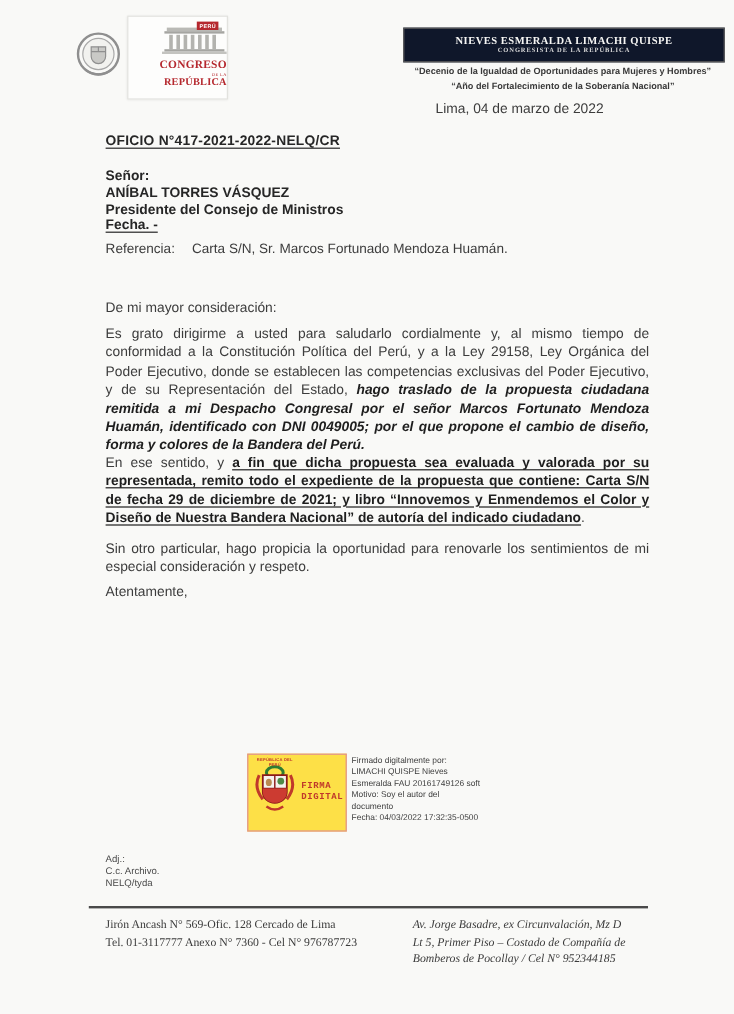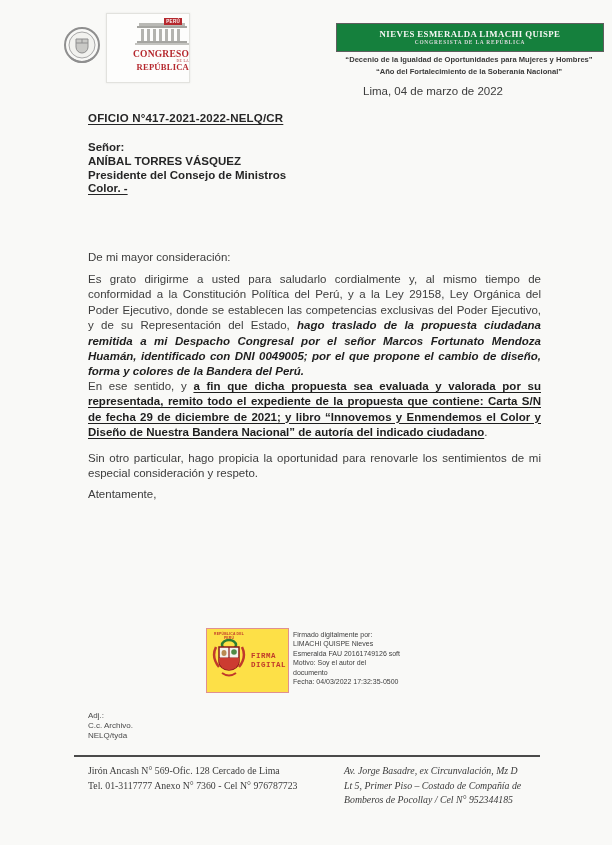--- a/index.html
+++ b/index.html
@@ -10,21 +10,21 @@
   .seal-circle{position:absolute;left:61px;top:24px;width:42px;height:46px;}
   .congress-box{position:absolute;left:106px;top:13px;width:82px;height:68px;background:#fdfdfc;
     border:1px solid #e2e2de;box-shadow:0 0 2px rgba(0,0,0,.08);text-align:right;}
   .congress-peru{position:absolute;right:7px;top:4px;background:#b5282e;color:#fff;
     font-size:4.5px;font-weight:bold;padding:1px 2px;letter-spacing:.3px;}
   .congress-building{margin-top:6px;}
   .congress-l1{font-family:"Liberation Serif",serif;font-weight:bold;color:#b5282e;font-size:9.5px;letter-spacing:.2px;line-height:9px;}
   .congress-l2{font-family:"Liberation Serif",serif;color:#b5282e;font-size:3.6px;line-height:4px;letter-spacing:.4px;}
   .congress-l3{font-family:"Liberation Serif",serif;font-weight:bold;color:#b5282e;font-size:8.6px;letter-spacing:.2px;line-height:9px;}
 
-  .banner{position:absolute;left:336px;top:23px;width:266px;height:27px;background:#15803d;
+  .banner{position:absolute;left:336px;top:23px;width:266px;height:27px;background:#0f172a;
     border:1px solid #5e5e5e;display:flex;flex-direction:column;align-items:center;justify-content:center;}
   .banner-name{font-family:"Liberation Serif",serif;font-weight:bold;color:#f6f6f4;font-size:8.8px;letter-spacing:.4px;line-height:10px;}
   .banner-title{font-family:"Liberation Serif",serif;font-weight:bold;color:#d9d9d9;font-size:5.4px;letter-spacing:.8px;line-height:7px;}
   .motto{position:absolute;left:326px;width:286px;text-align:center;font-size:7.6px;font-weight:bold;color:#3a3a3a;}
   .motto1{top:55px;}
   .motto2{top:67px;}
 
   
   .dateline{position:absolute;left:363px;top:85px;font-size:11.5px;color:#3c3c3c;}
   .oficio{position:absolute;left:88px;top:112px;font-size:11.5px;font-weight:bold;color:#262626;
@@ -109,24 +109,28 @@
   <div class="motto motto2">“Año del Fortalecimiento de la Soberanía Nacional”</div>
   <div class="motto motto1">“Decenio de la Igualdad de Oportunidades para Mujeres y Hombres”</div>
 
   <div class="dateline">Lima, 04 de marzo de 2022</div>
   <div class="oficio">OFICIO N°417-2021-2022-NELQ/CR</div>
 
   <div class="recipient">
     <div>Señor:</div>
     <div>ANÍBAL TORRES VÁSQUEZ</div>
     <div>Presidente del Consejo de Ministros</div>
-    <div class="city">Color. -</div>
+    <div class="city">Fecha. -</div>
   </div>
 
   <div class="refblock">
+    <div class="refrow">
+      <span class="reflabel">Referencia:</span>
+      <span class="reftext">Carta S/N, Sr. Marcos Fortunado Mendoza Huamán.</span>
+    </div>
   </div>
 
   <div class="greeting">De mi mayor consideración:</div>
 
   <div class="para p1"><span>Es grato dirigirme a usted para saludarlo cordialmente y, al mismo tiempo de conformidad a la Constitución Política del Perú, y a la Ley 29158, Ley Orgánica del Poder Ejecutivo, donde se establecen las competencias exclusivas del Poder Ejecutivo, y de su Representación del Estado, </span><span class="bi">hago traslado de la propuesta ciudadana remitida a mi Despacho Congresal por el señor Marcos Fortunato Mendoza Huamán, identificado con DNI 0049005; por el que propone el cambio de diseño, forma y colores de la Bandera del Perú.</span></div>
 
   <div class="para p2"><span>En ese sentido, y </span><span class="bu">a fin que dicha propuesta sea evaluada y valorada por su representada, remito todo el expediente de la propuesta que contiene: Carta S/N de fecha 29 de diciembre de 2021; y libro “Innovemos y Enmendemos el Color y Diseño de Nuestra Bandera Nacional” de autoría del indicado ciudadano</span><span>.</span></div>
 
   <div class="para p3">Sin otro particular, hago propicia la oportunidad para renovarle los sentimientos de mi especial consideración y respeto.</div>
 

